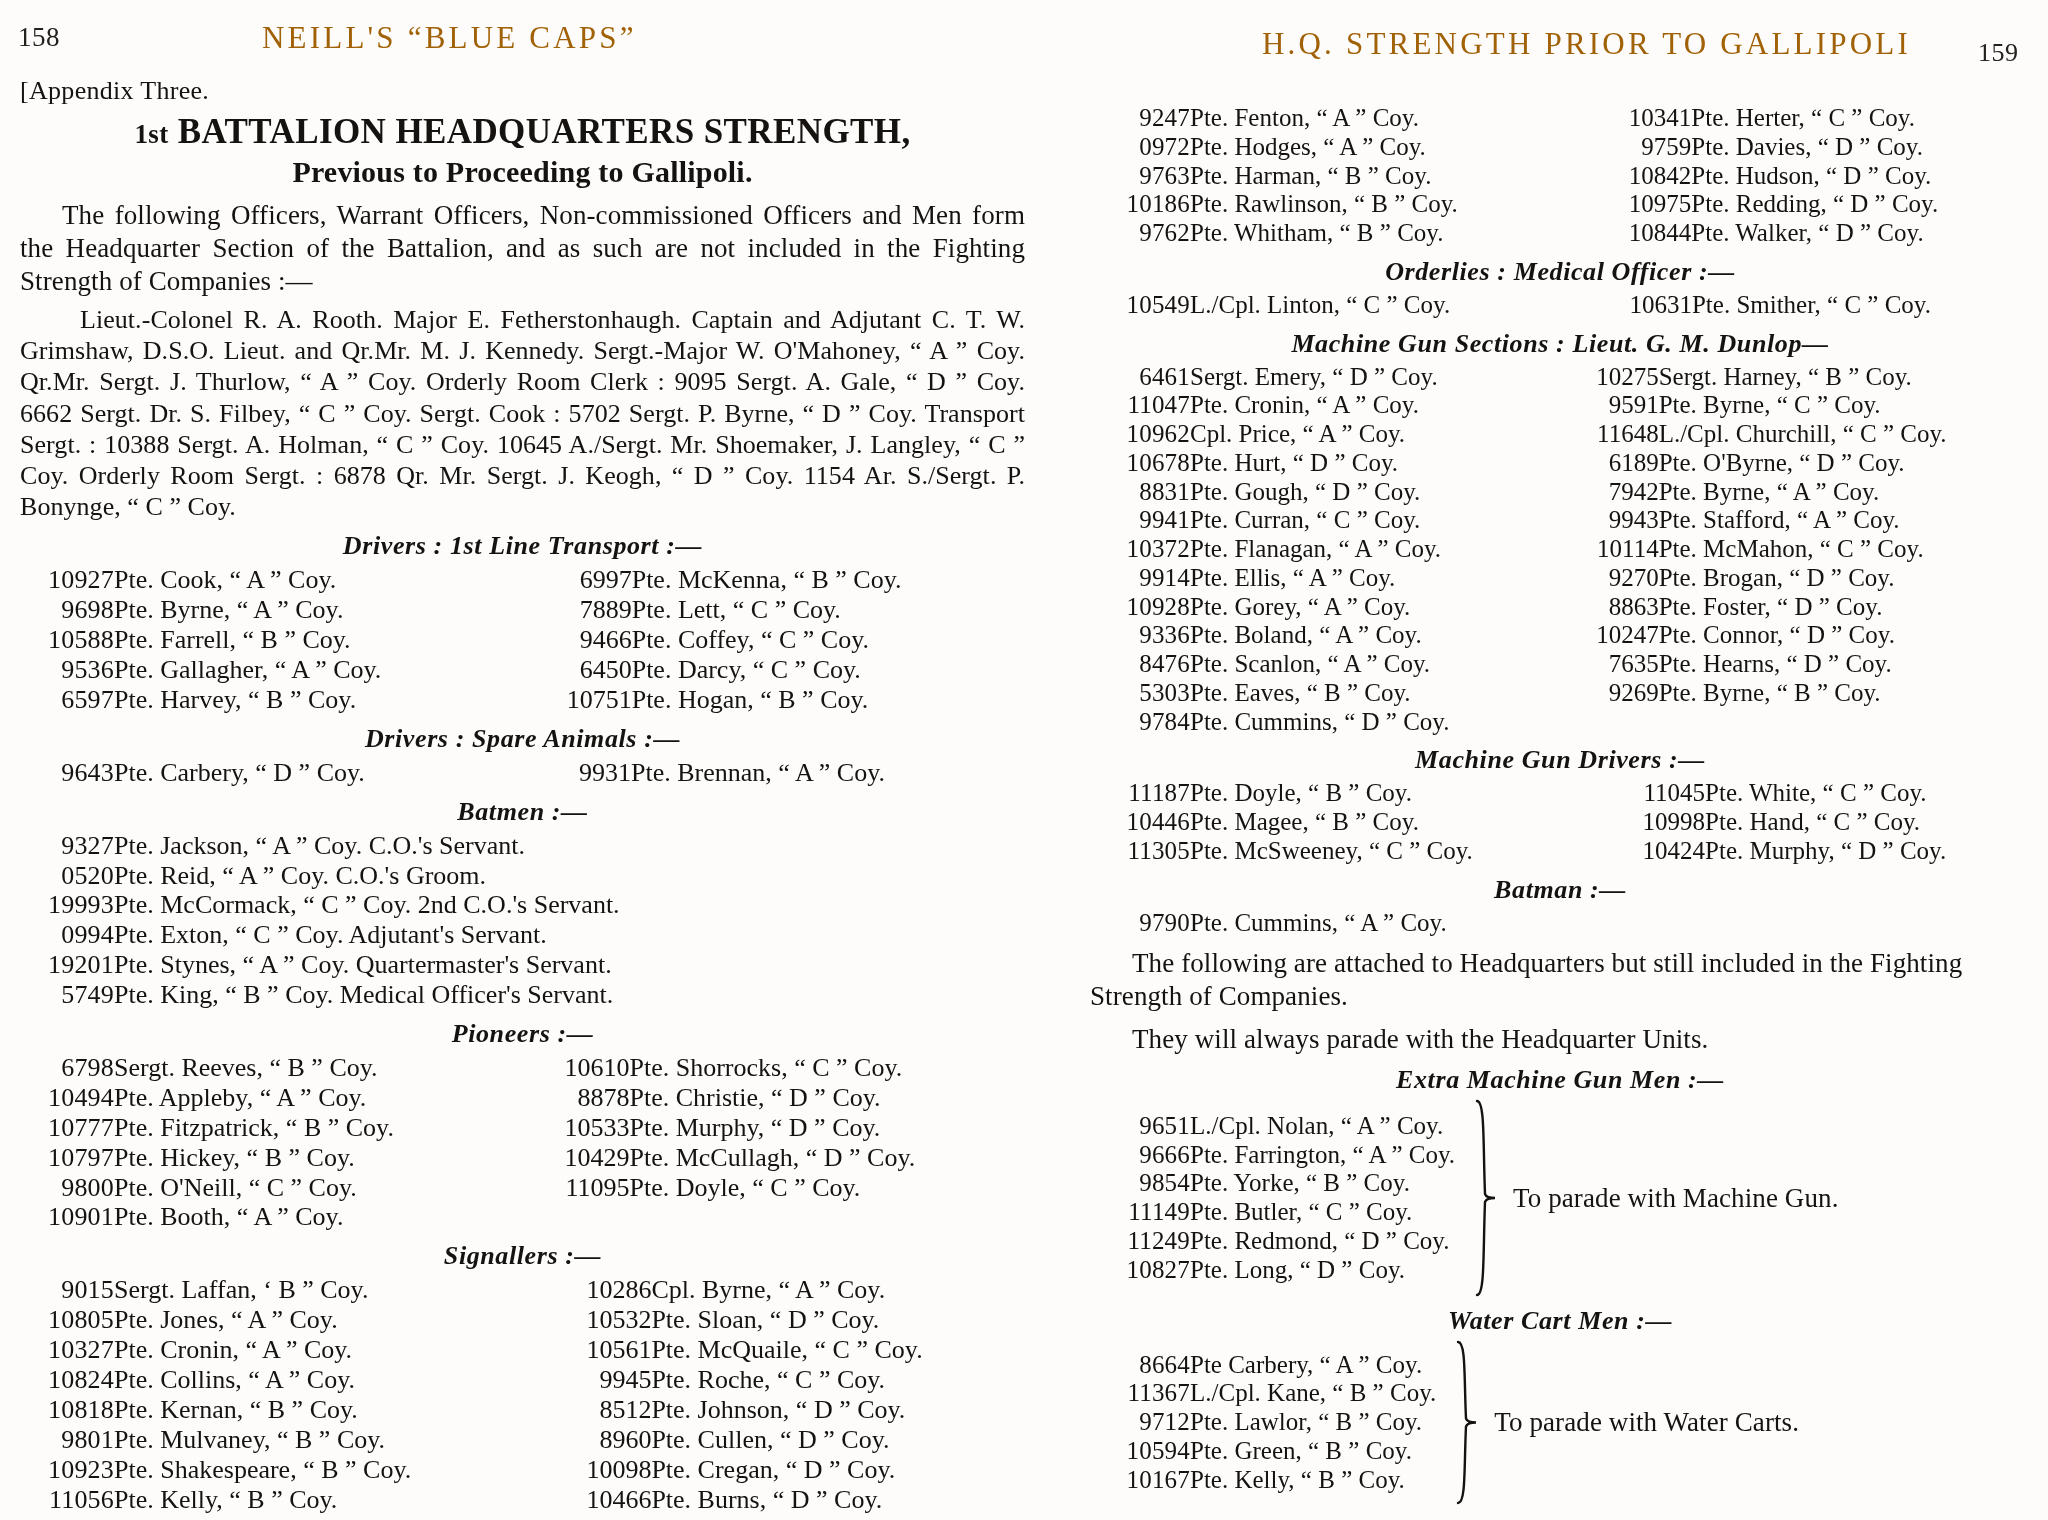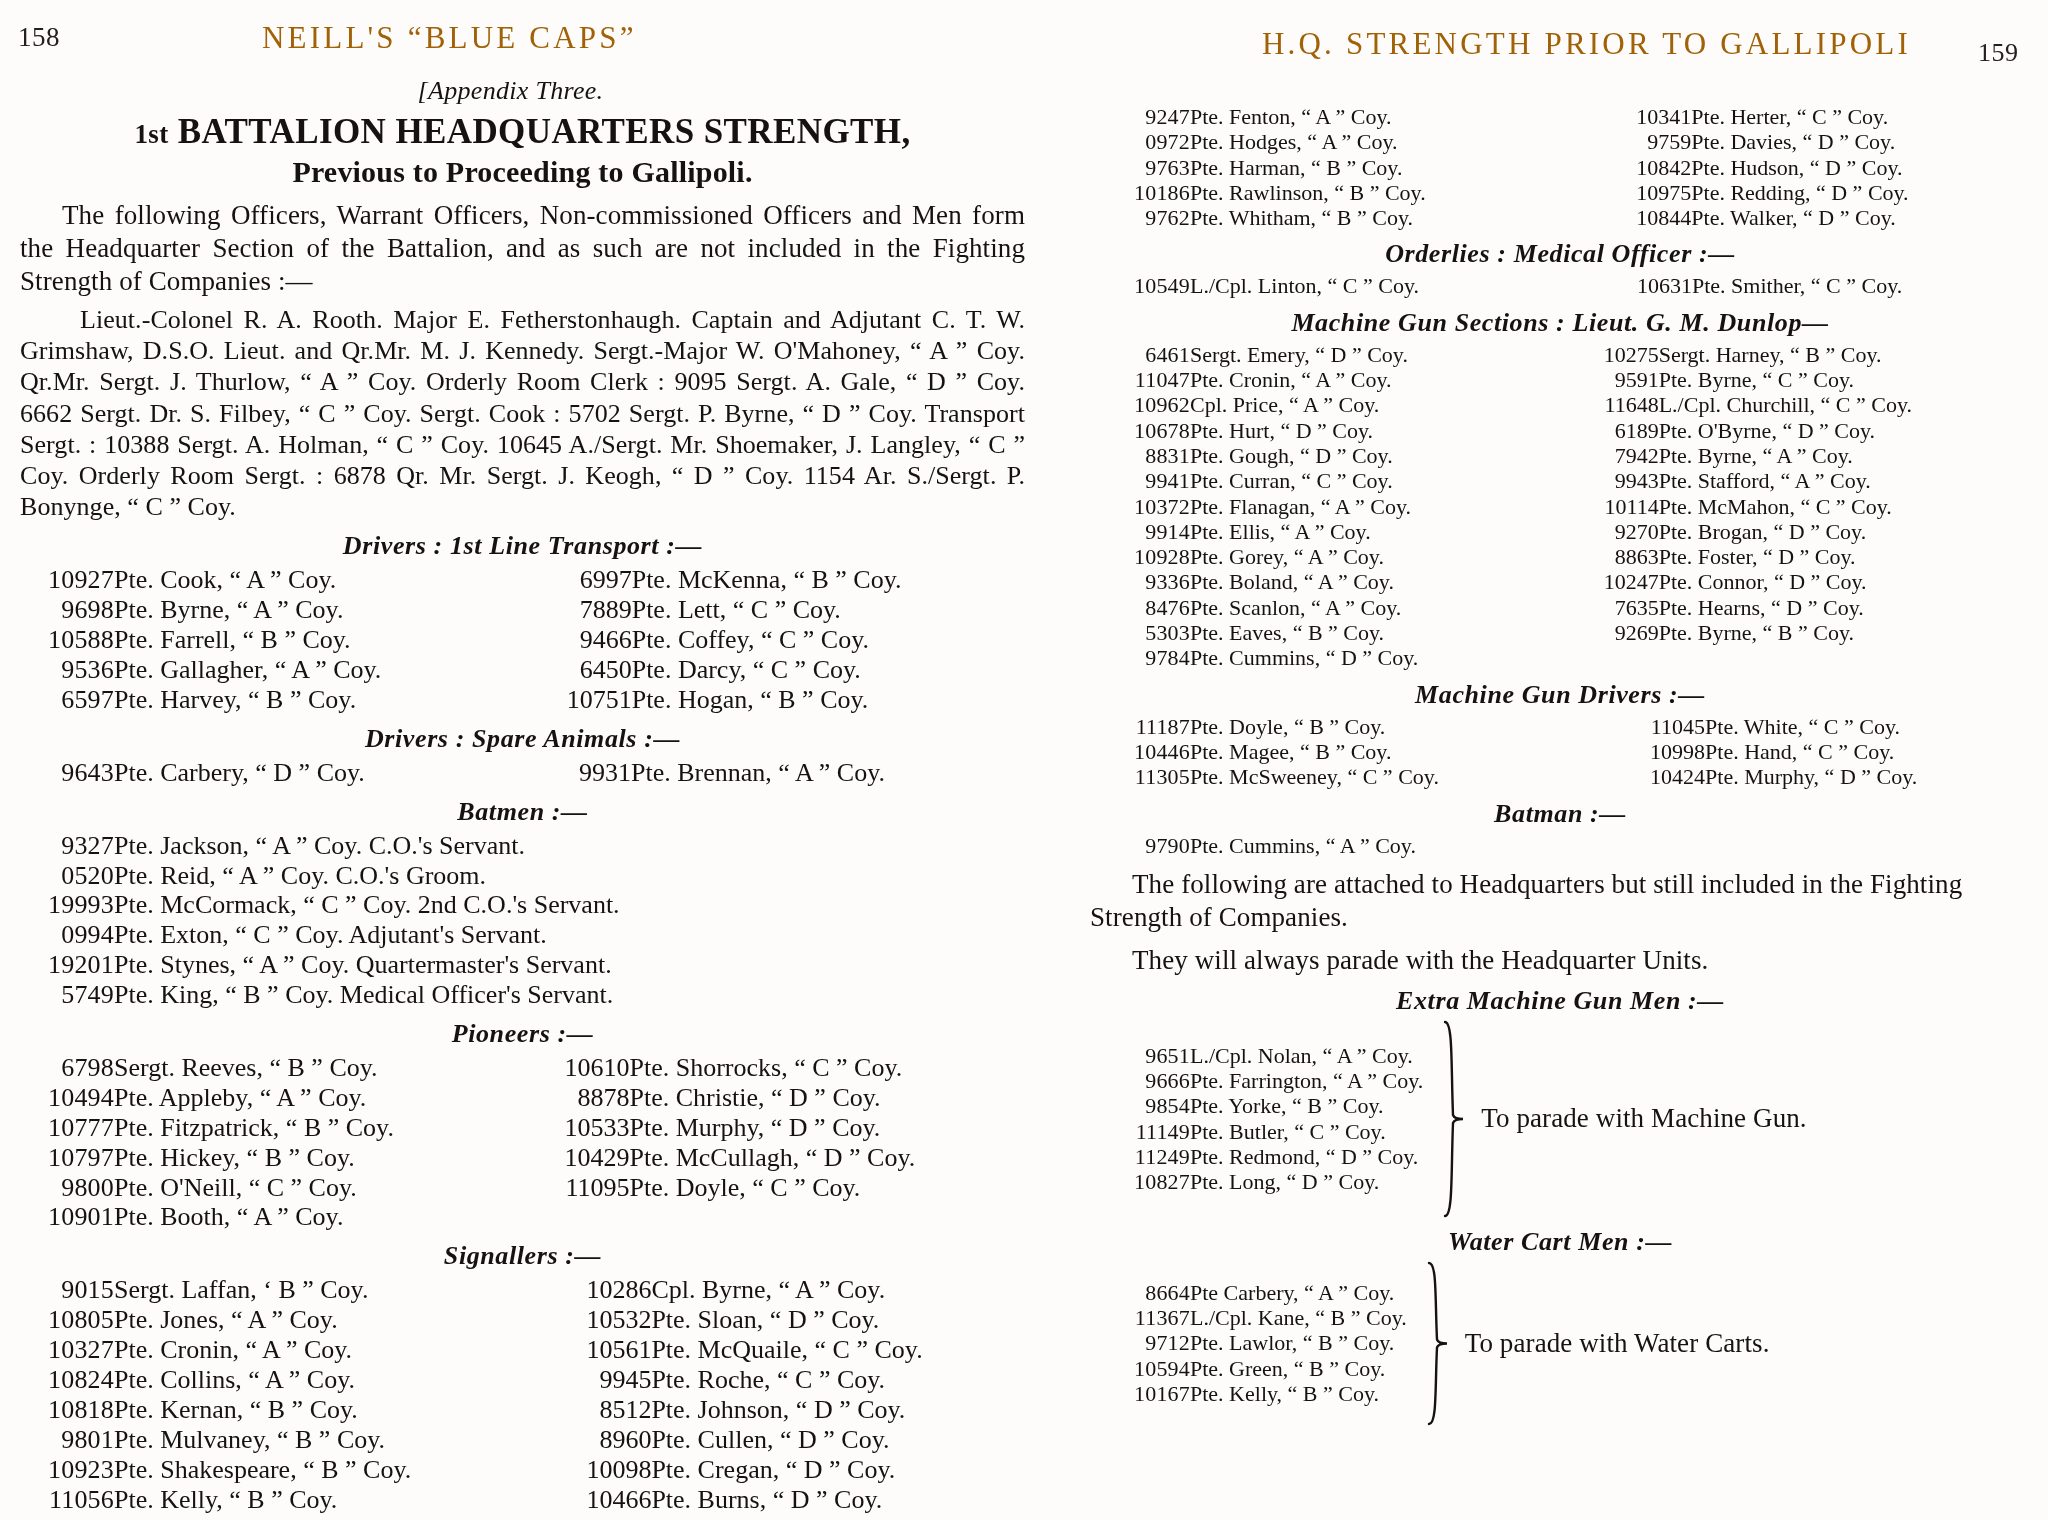--- a/index.html
+++ b/index.html
@@ -49,22 +49,21 @@
     width: 1005px;
   }
   .col-right {
     position: absolute;
     left: 1090px;
     top: 104px;
     width: 940px;
   }
 
   .appendix-note {
-    text-align: center;
-    font-style: italic;
+    text-align: left;
     font-size: 26px;
     padding-right: 24px;
     margin-bottom: 4px;
     letter-spacing: 0.3px;
   }
   h1.title {
     font-size: 35px;
     font-weight: bold;
     text-align: center;
     margin: 6px 0 0 0;
@@ -117,21 +116,21 @@
     width: 94px;
     padding-right: 15px;
     letter-spacing: 0.2px;
   }
   td.nm { text-align: left; padding-right: 10px; }
   td.num2 { text-align: right; width: 94px; padding-right: 15px; }
   td.nm2 { text-align: left; }
   td.spacer { width: 34px; }
 
   
-  .col-right table.roster { font-size: 22px; }
+  .col-right table.roster { font-size: 25px; }
   .col-right td.num, .col-right td.num2 { width: 100px; }
 
   .para-block {
     font-size: 27px;
     line-height: 1.22;
     margin: 10px 0 2px 0;
     text-indent: 42px;
     letter-spacing: 0.1px;
   }
 

